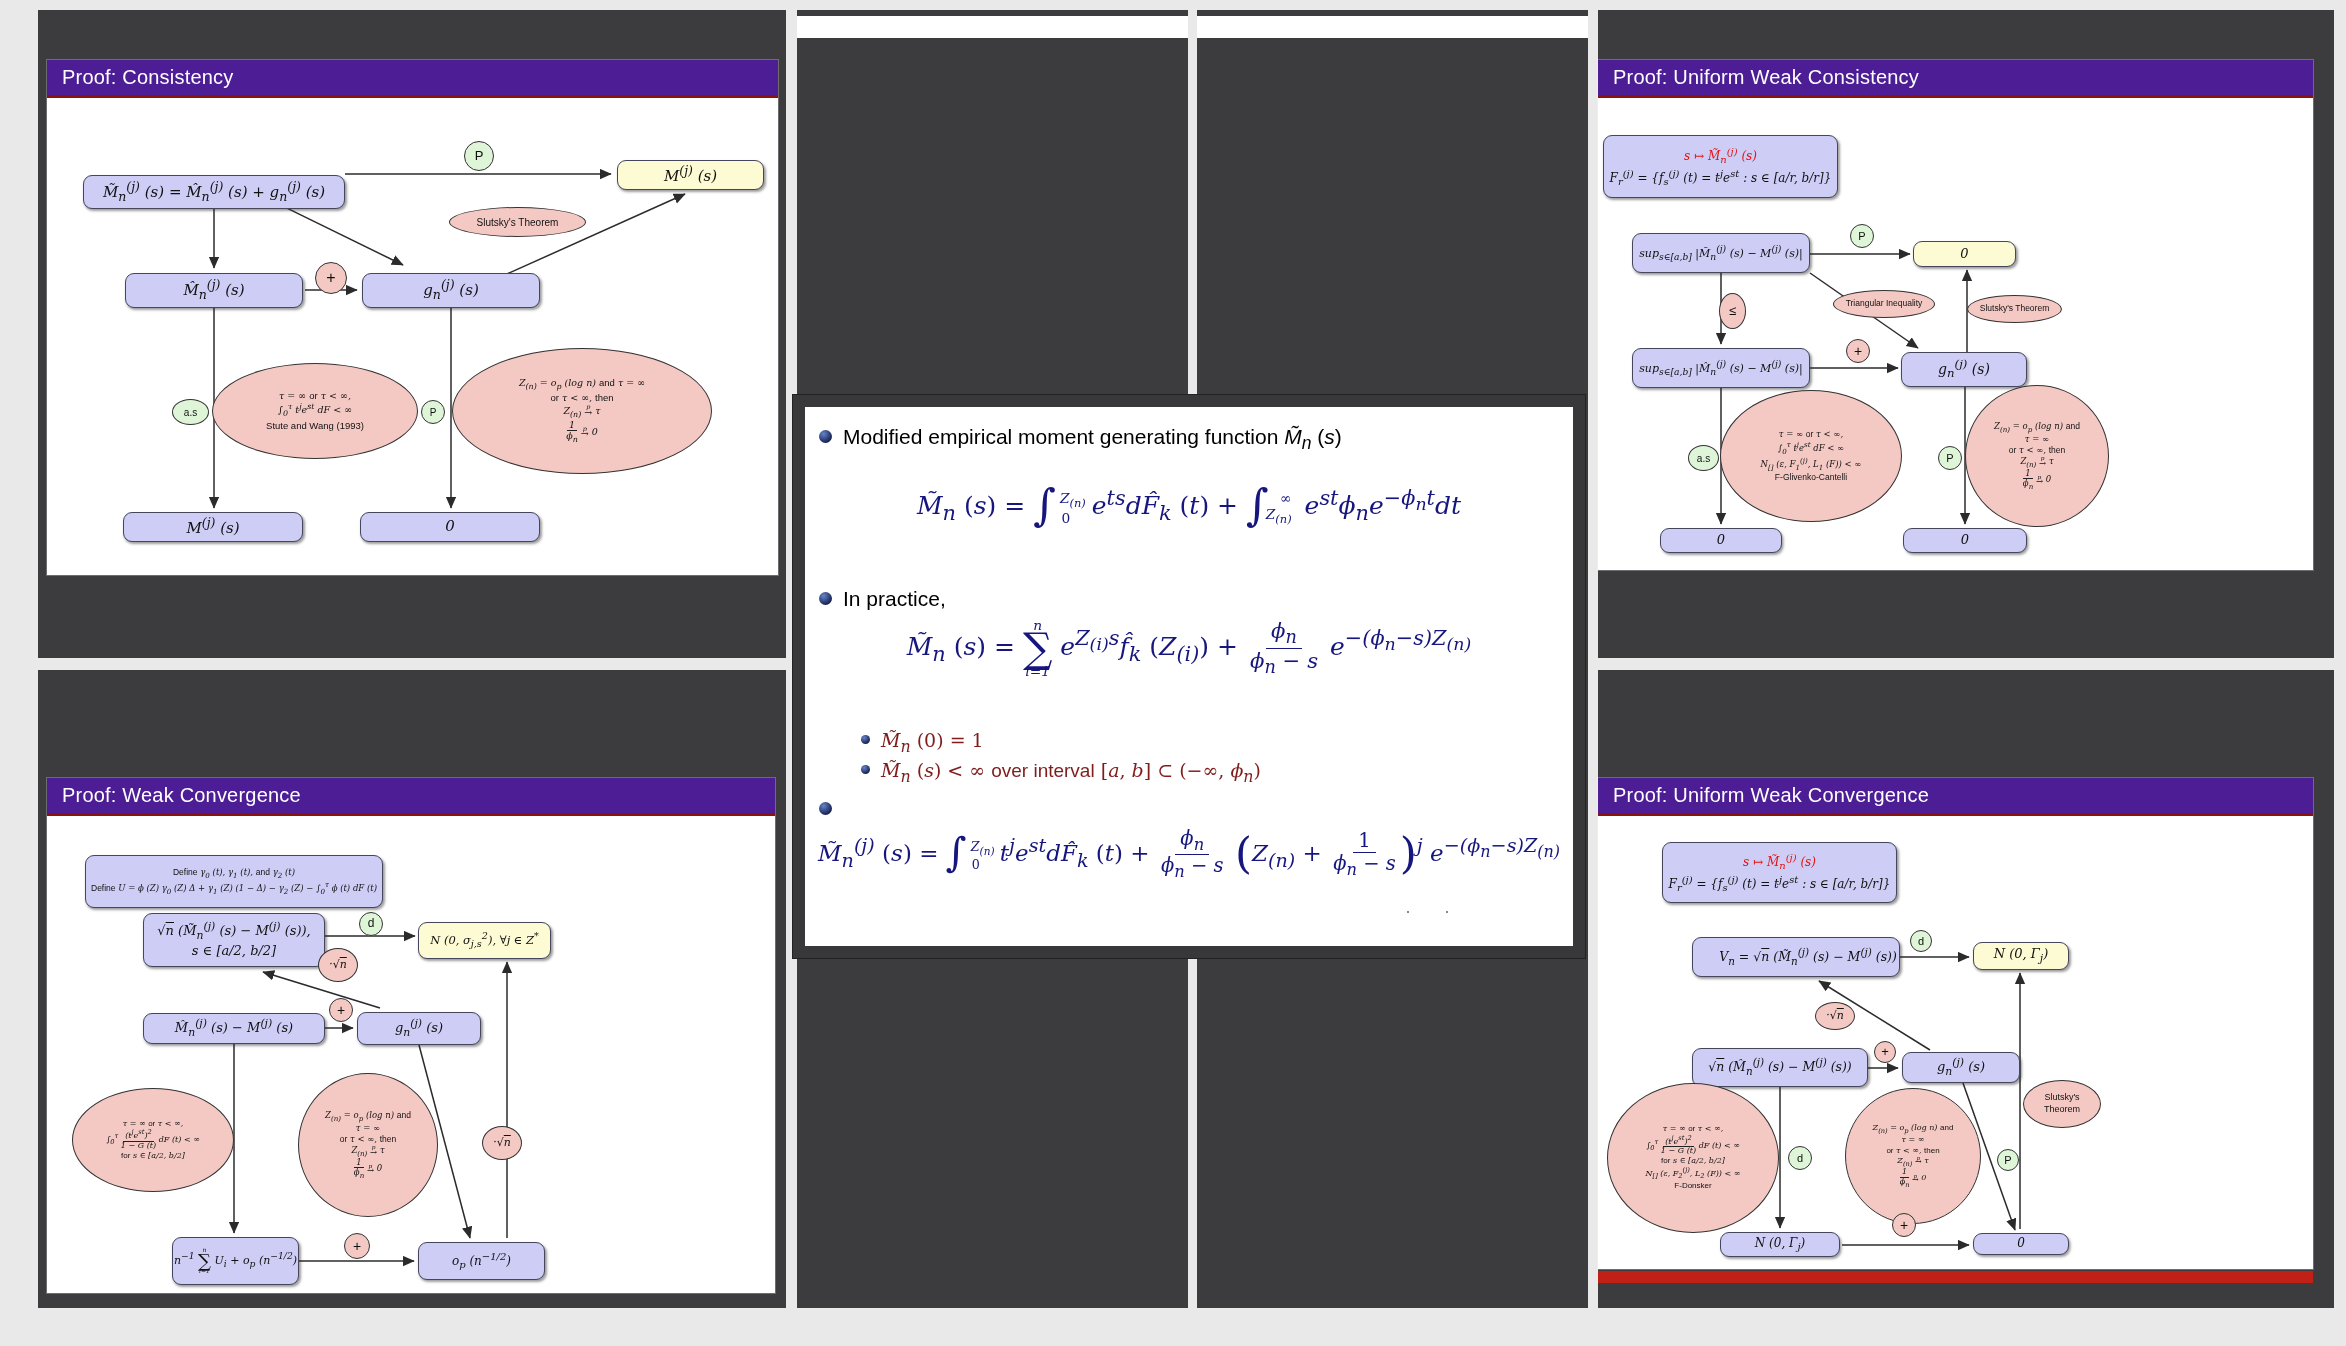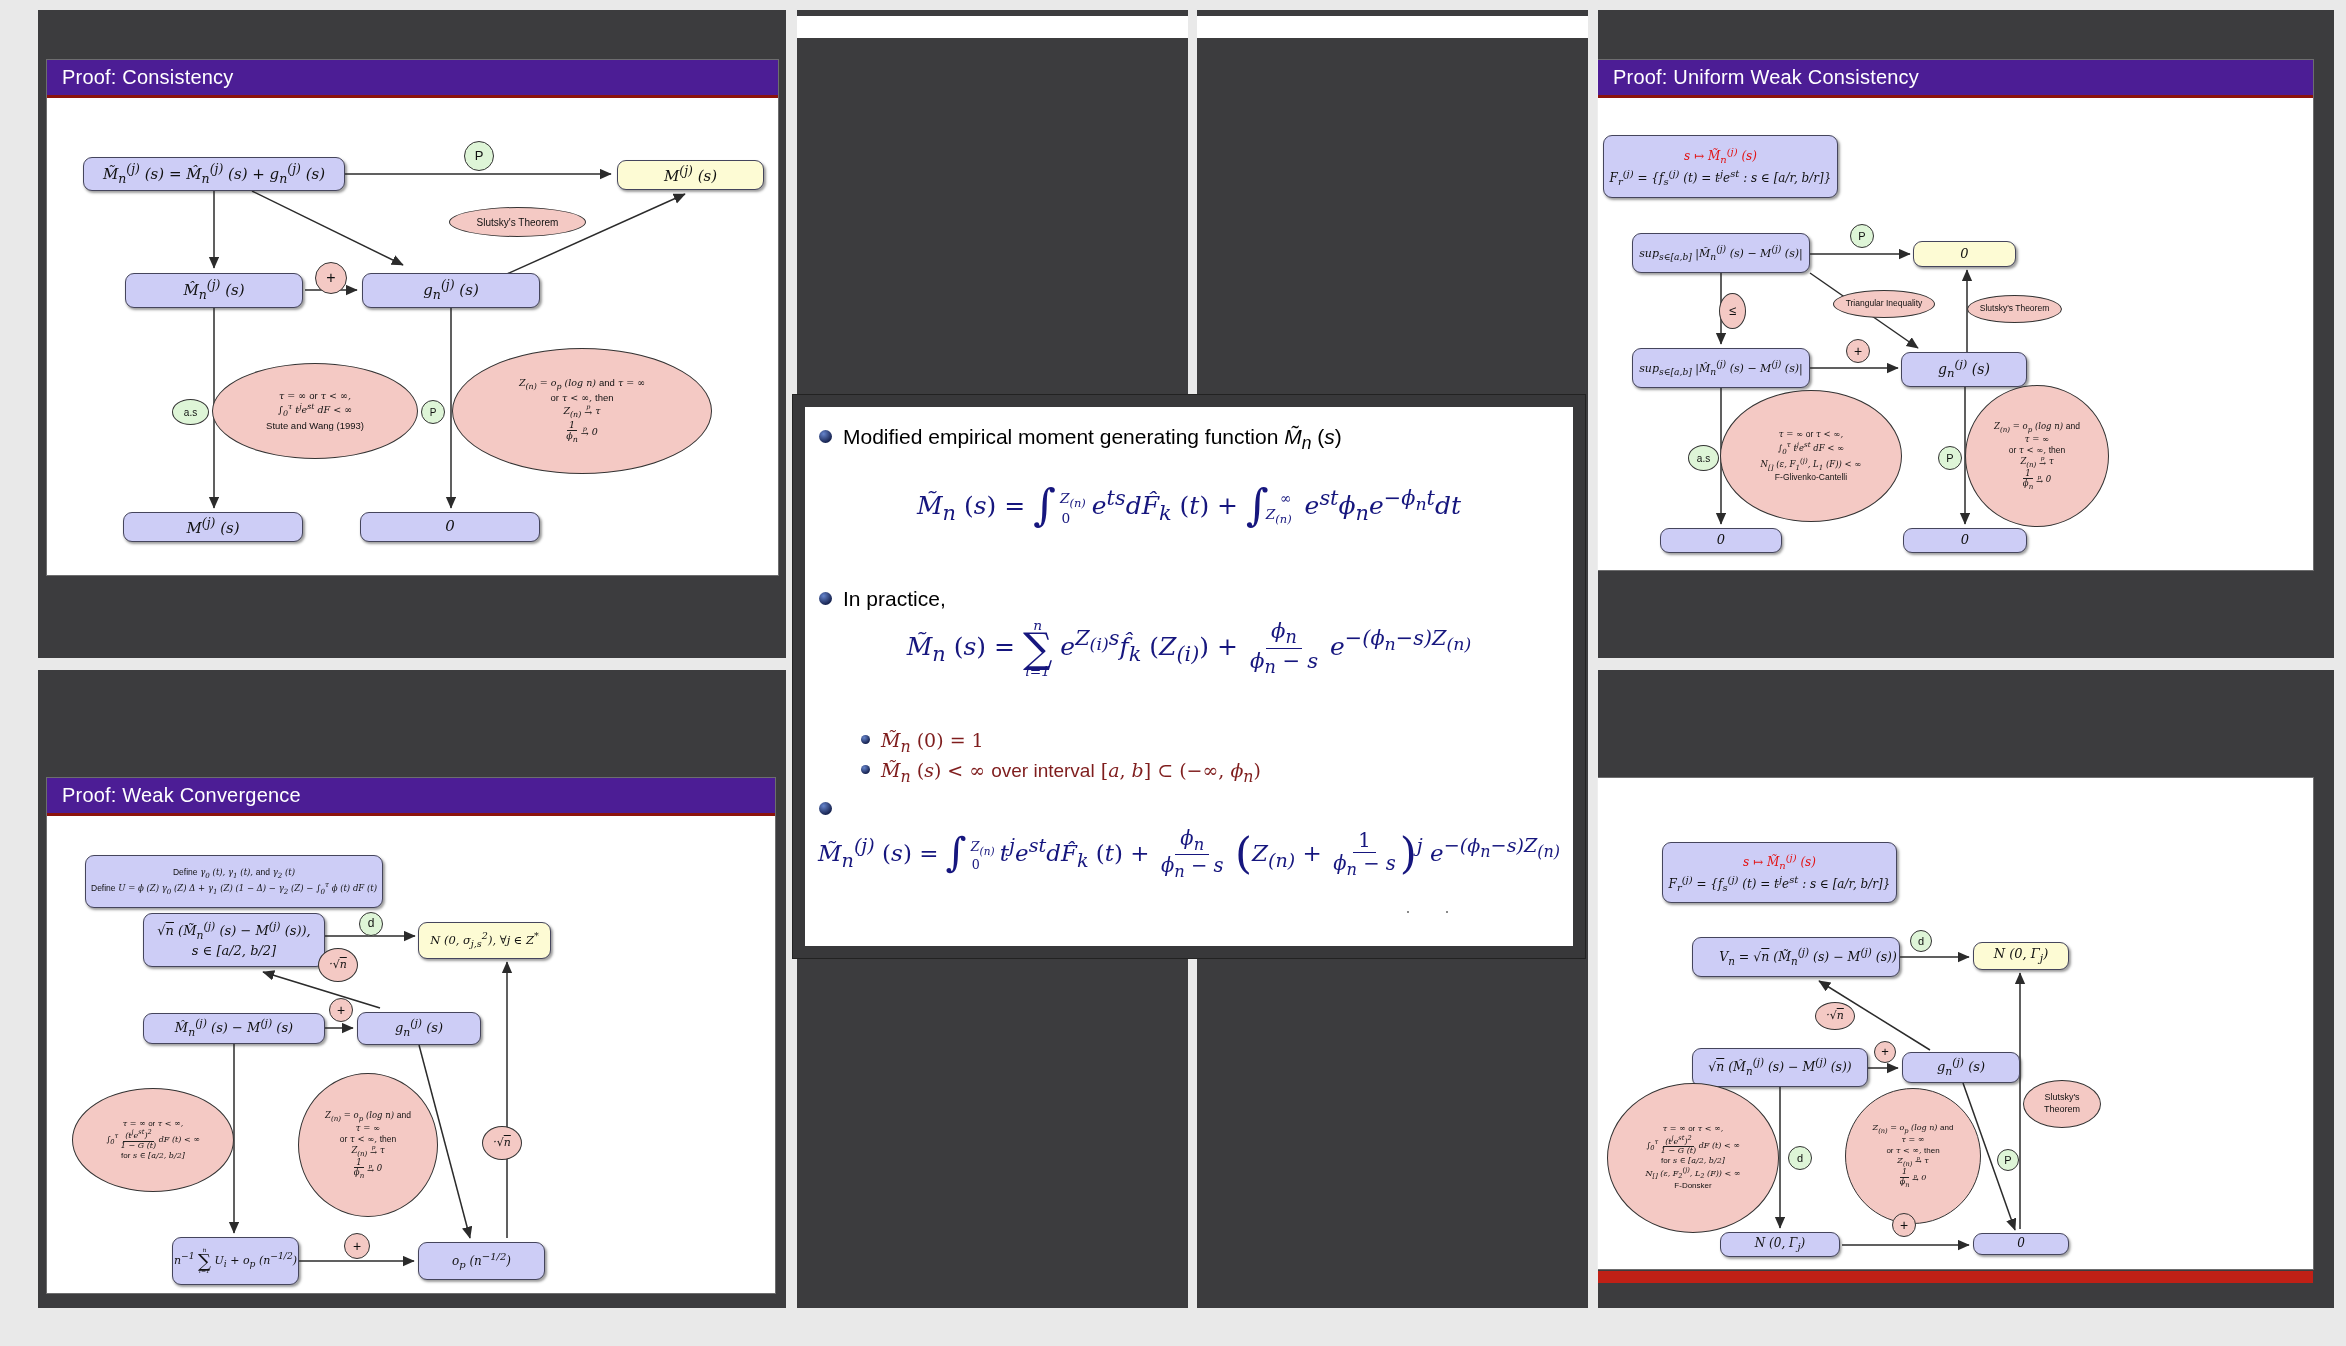--- a/index.html
+++ b/index.html
@@ -84,21 +84,21 @@
             </marker>
           </defs>
           <line x1="298" y1="114" x2="564" y2="114" stroke="#2b2b2b" stroke-width="1.5" marker-end="url(#arr-tl)"></line>
           <line x1="167" y1="131" x2="167" y2="208" stroke="#2b2b2b" stroke-width="1.5" marker-end="url(#arr-tl)"></line>
           <line x1="205" y1="131" x2="356" y2="205" stroke="#2b2b2b" stroke-width="1.5" marker-end="url(#arr-tl)"></line>
           <line x1="258" y1="230" x2="310" y2="230" stroke="#2b2b2b" stroke-width="1.5" marker-end="url(#arr-tl)"></line>
           <line x1="460" y1="214" x2="638" y2="134" stroke="#2b2b2b" stroke-width="1.5" marker-end="url(#arr-tl)"></line>
           <line x1="167" y1="248" x2="167" y2="448" stroke="#2b2b2b" stroke-width="1.5" marker-end="url(#arr-tl)"></line>
           <line x1="404" y1="248" x2="404" y2="448" stroke="#2b2b2b" stroke-width="1.5" marker-end="url(#arr-tl)"></line>
         </svg>
-        <div class="node sh-box col-blue" style="left: 36px; top: 97px; width: 262px; height: 34px; font-size: 15px;">
+        <div class="node sh-box col-blue" style="left: 36px; top: 115px; width: 262px; height: 34px; font-size: 15px;">
           <div class="ln">M̃<sub>n</sub><sup>(j)</sup> (s) = M̂<sub>n</sub><sup>(j)</sup> (s) + g<sub>n</sub><sup>(j)</sup> (s)</div>
         </div>
         <div class="node sh-ellipse col-green plain" style="left: 417px; top: 81px; width: 30px; height: 30px; font-size: 13px;">
           <div class="ln">P</div>
         </div>
         <div class="node sh-box col-yellow" style="left: 570px; top: 100px; width: 147px; height: 30px; font-size: 15px;">
           <div class="ln">M<sup>(j)</sup> (s)</div>
         </div>
         <div class="node sh-ellipse col-pink plain" style="left: 402px; top: 147px; width: 137px; height: 30px; font-size: 10px;">
           <div class="ln">Slutsky's Theorem</div>
@@ -405,20 +405,23 @@
         <div class="node sh-ellipse col-pink plain" style="left: 294px; top: 435px; width: 24px; height: 24px; font-size: 14px;">
           <div class="ln">+</div>
         </div>
         <div class="node sh-box col-blue" style="left: 122px; top: 454px; width: 120px; height: 25px; font-size: 12px;">
           <div class="ln">N (0, Γ<sub>j</sub>)</div>
         </div>
         <div class="node sh-box col-blue" style="left: 375px; top: 455px; width: 96px; height: 22px; font-size: 12px;">
           <div class="ln">0</div>
         </div>
       </div>
+    <div class="shead">
+        <span>Proof: Uniform Weak Convergence</span>
+      </div>
   </div>
 
   <div class="red-sliver" style="left:1598px;top:1271px;width:715px;height:12px;"></div>
 
   <div class="slide-center">
     <div class="cinner">
       <div class="bullet-row" style="left:14px;top:18px;width:720px;">
         <span class="ball"></span>
         <div class="btext">Modified empirical moment generating function <i>M̃<sub>n</sub></i> (<i>s</i>)</div>
       </div>

